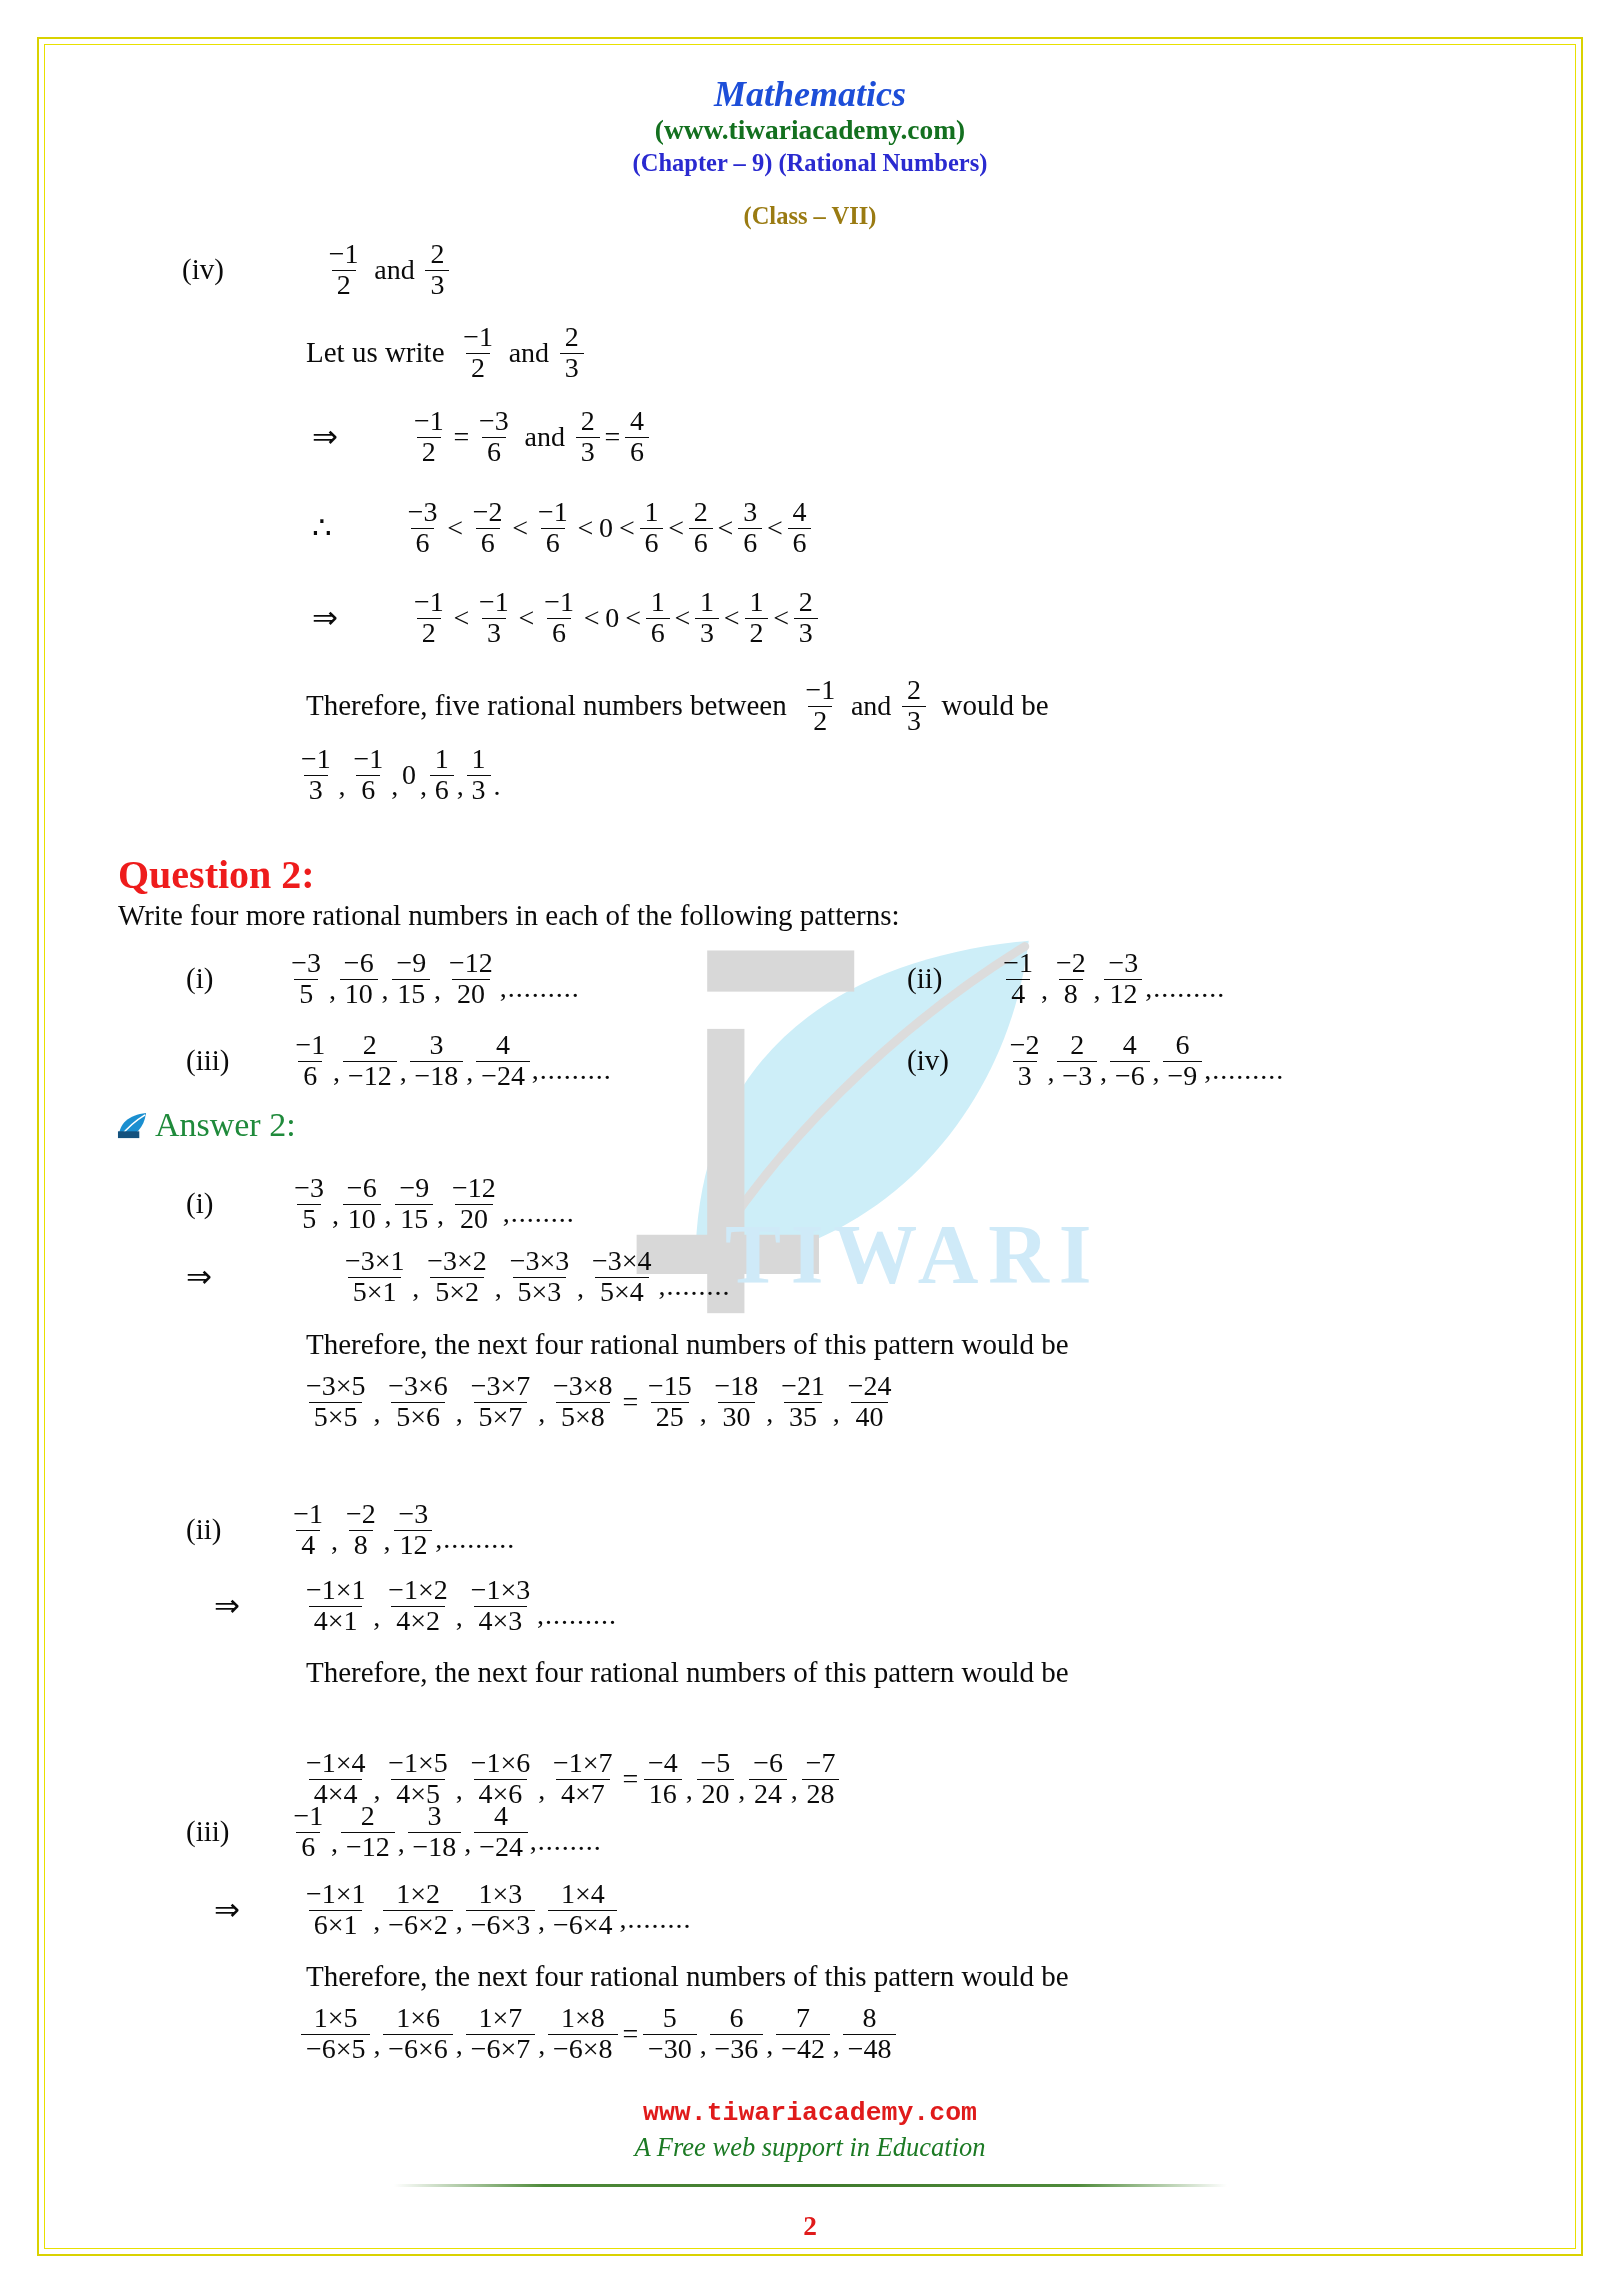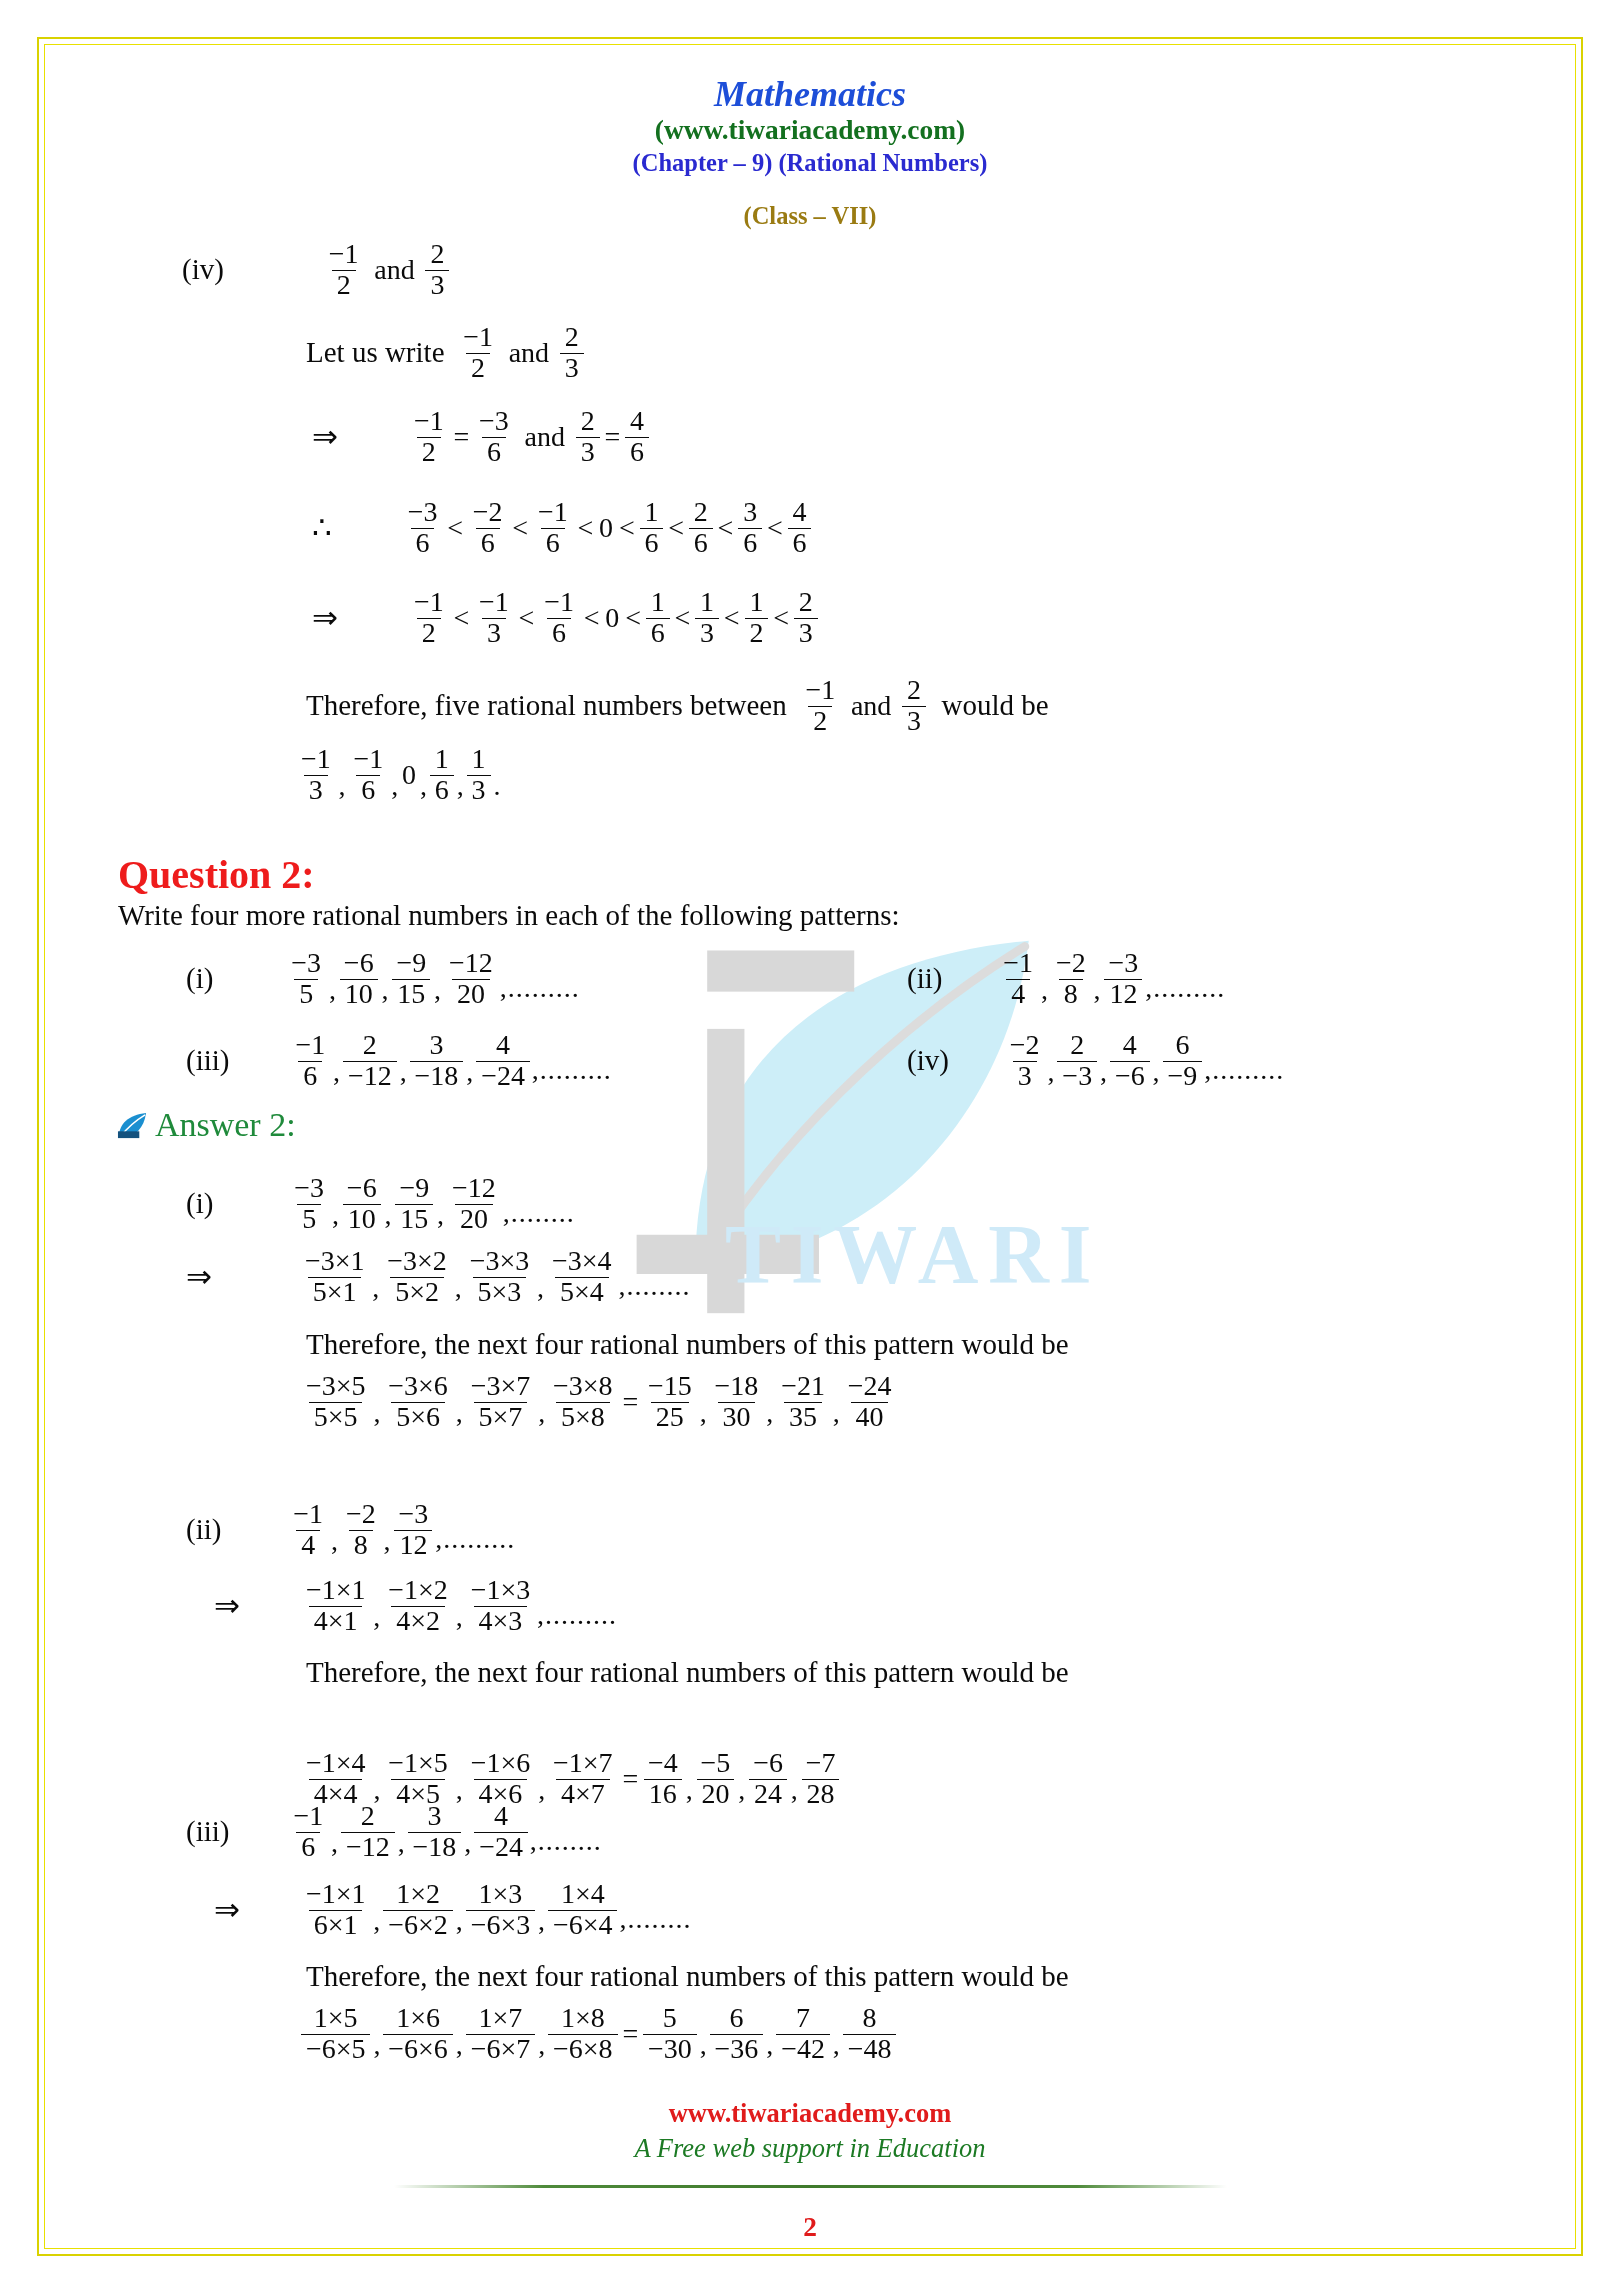--- a/index.html
+++ b/index.html
@@ -70,21 +70,21 @@
   
   .q-head{
     font-family:"Liberation Serif", serif;font-weight:bold;font-size:40px;color:#ee1c1c;
   }
   .a-head{
     font-family:"Liberation Serif", serif;font-weight:normal;font-size:34px;color:#1f8a3b;
   }
   .leaf-logo{width:33px;height:31px;margin-right:5.9px;display:inline-block;vertical-align:-5.9px;}
   
   .footer{position:absolute;left:0;right:0;top:2098px;text-align:center;z-index:2;}
-  .f-site{font-family:Liberation Serif, serif;font-weight:bold;font-size:26.5px;color:#e01b1b;}
+  .f-site{font-family:Liberation Mono, monospace;font-weight:bold;font-size:26.5px;color:#e01b1b;}
   .f-tag{font-family:"Liberation Serif", serif;font-style:italic;font-size:26.5px;color:#1c7a24;margin-top:3.9px;}
   .f-rule{
     width:833px;height:2.9px;margin:21.6px auto 0 auto;
     background:linear-gradient(to right,rgba(90,150,60,0) 0%,#4e8a3a 18%,#3f7a2c 50%,#4e8a3a 82%,rgba(90,150,60,0) 100%);
   }
   .f-page{font-family:"Liberation Serif", serif;font-weight:bold;font-size:27.4px;color:#e01b1b;margin-top:23.5px;}
 </style>
 </head>
 <body>
 
@@ -434,21 +434,21 @@
           <span class="frac">
             <span class="num">−12</span>
             <span class="den">20</span>
           </span>
           <span class="dots">,........</span>
         </span>
     </div>
     <div class="row" style="left:186px;top:1247px;">
       <span class="arrow">⇒</span>
       <span style="display:inline-block;width:86px;"></span>
-      <span id="a-i-exp" style="display:flex;align-items:center;">
+      <span id="a-i-exp" style="display:flex;align-items:center;margin-left:40px;">
           <span class="frac">
             <span class="num">−3×1</span>
             <span class="den">5×1</span>
           </span>
           <span class="opc">,</span>
           <span class="frac">
             <span class="num">−3×2</span>
             <span class="den">5×2</span>
           </span>
           <span class="opc">,</span>

